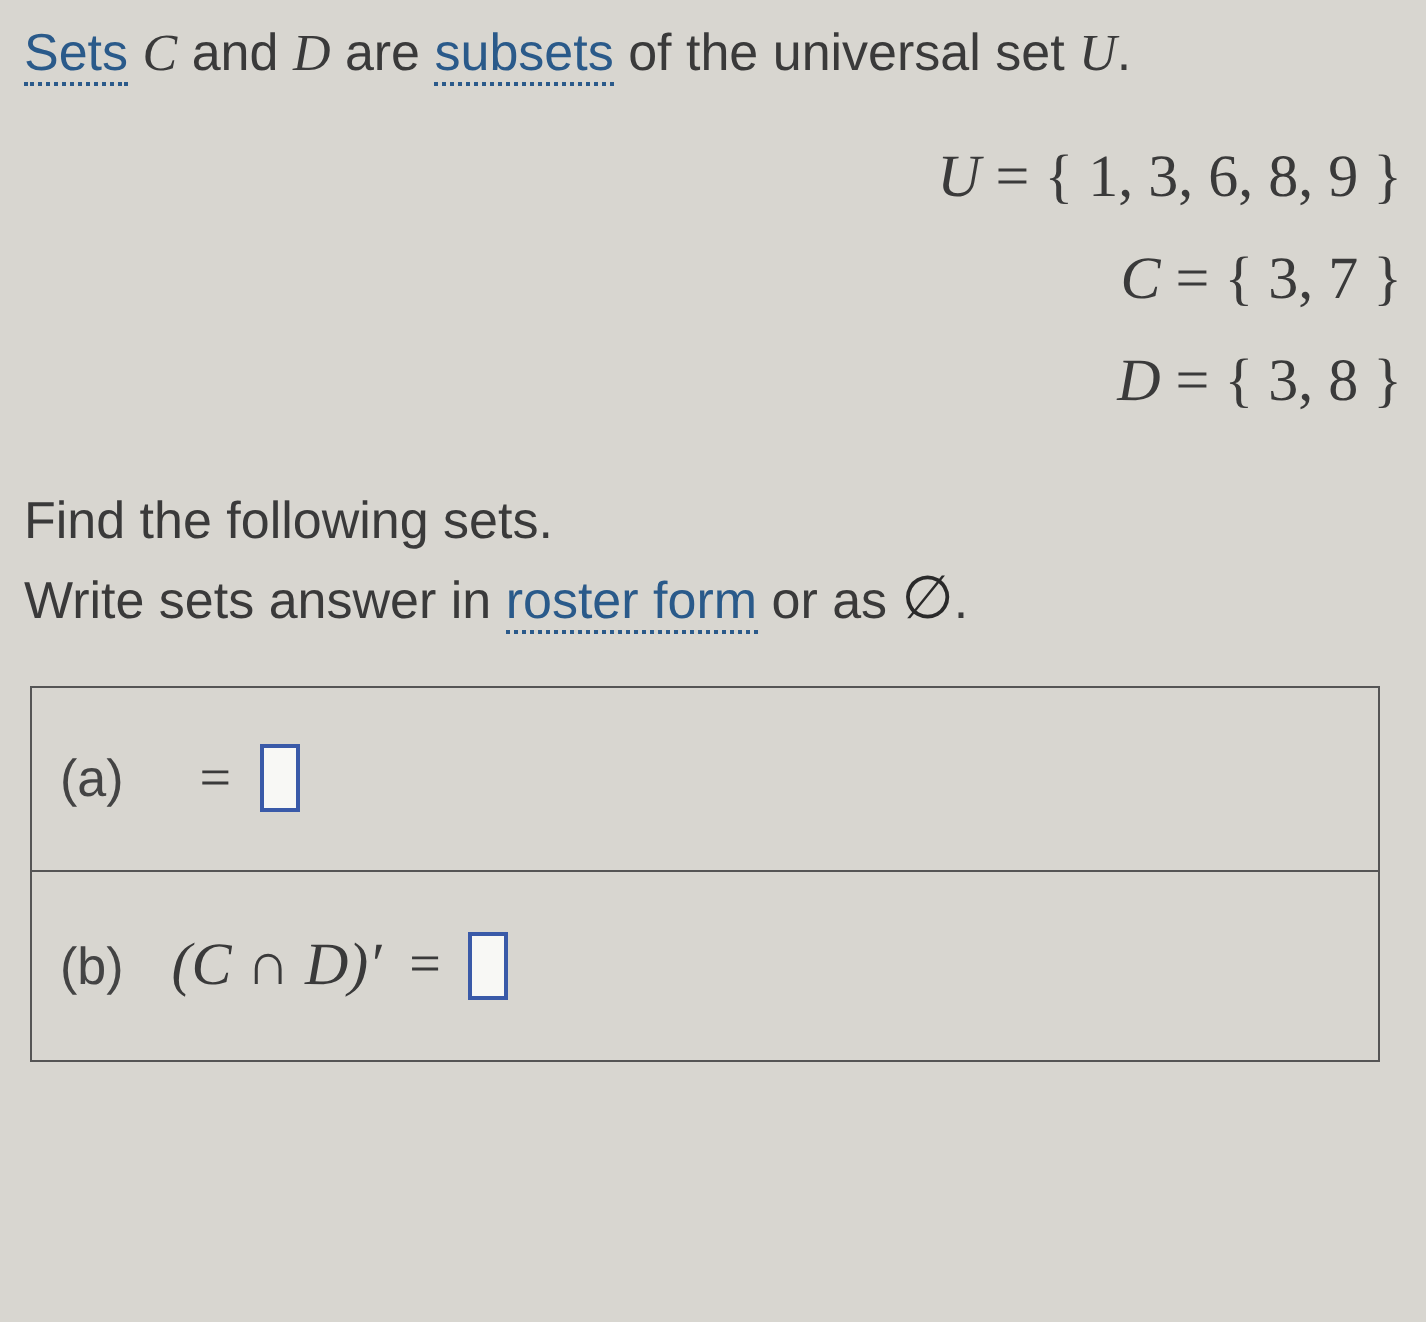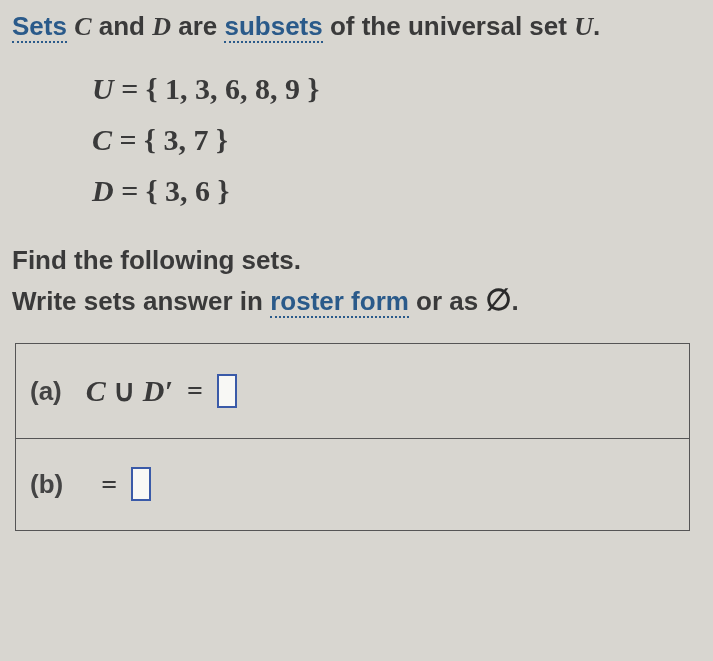--- a/index.html
+++ b/index.html
@@ -1,19 +1,18 @@
 <!DOCTYPE html>
 <html><head>
   <meta charset="utf-8">
   <style>
     * {
       margin: 0;
       padding: 0;
       box-sizing: border-box;
-      font-weight: bold;
     }
     body {
       width: 713px;
       height: 661px;
       background: #d8d6d0;
       font-family: Arial, Helvetica, sans-serif;
       color: #3a3a3a;
       padding: 8px 12px;
       font-size: 26px;
       line-height: 1.4;
@@ -29,20 +28,21 @@
     .italic {
       font-style: italic;
       font-family: 'Times New Roman', serif;
     }
     .sets-block {
       padding-left: 80px;
       margin-bottom: 26px;
       font-family: 'Times New Roman', serif;
       font-size: 30px;
       line-height: 1.7;
+      text-align: right;
     }
     .instr {
       margin-bottom: 22px;
     }
     .empty-set {
       font-family: Arial, sans-serif;
       font-size: 30px;
       color: #2a2a2a;
     }
     .answer-table {
@@ -90,35 +90,33 @@
 <body>
 
 <div class="intro">
   <span class="link">Sets</span><span> </span><span class="italic">C</span><span> and </span><span class="italic">D</span><span> are </span><span class="link">subsets</span><span> of the universal set </span><span class="italic">U</span><span>.</span>
   <br>
 </div>
 
 <div class="sets-block">
   <div><span class="italic">U</span><span> = { 1, 3, 6, 8, 9 }</span></div>
   <div><span class="italic">C</span><span> = { 3, 7 }</span></div>
-  <div><span class="italic">D</span><span> = { 3, 6 }</span></div>
+  <div><span class="italic">D</span><span> = { 3, 8 }</span></div>
 </div>
 
 <div class="instr">
   <span>Find the following sets.</span><br>
   <span>Write sets answer in </span><span class="link">roster form</span><span> or as </span><span class="empty-set">∅</span><span>.</span>
 </div>
 
 <div class="answer-table">
   <div class="answer-row">
     <span class="part-label">(a)</span>
-    <span class="expr">
-      <span>C</span><span style="font-style:normal"> ∪ </span><span>D′</span>
-    </span>
     <span class="eq">=</span>
     <span class="input-box"></span>
   </div>
   <div class="answer-row">
     <span class="part-label">(b)</span>
+    <span class="expr">(C ∩ D)′</span>
     <span class="eq">=</span>
     <span class="input-box"></span>
   </div>
 </div>
 
 </body></html>

